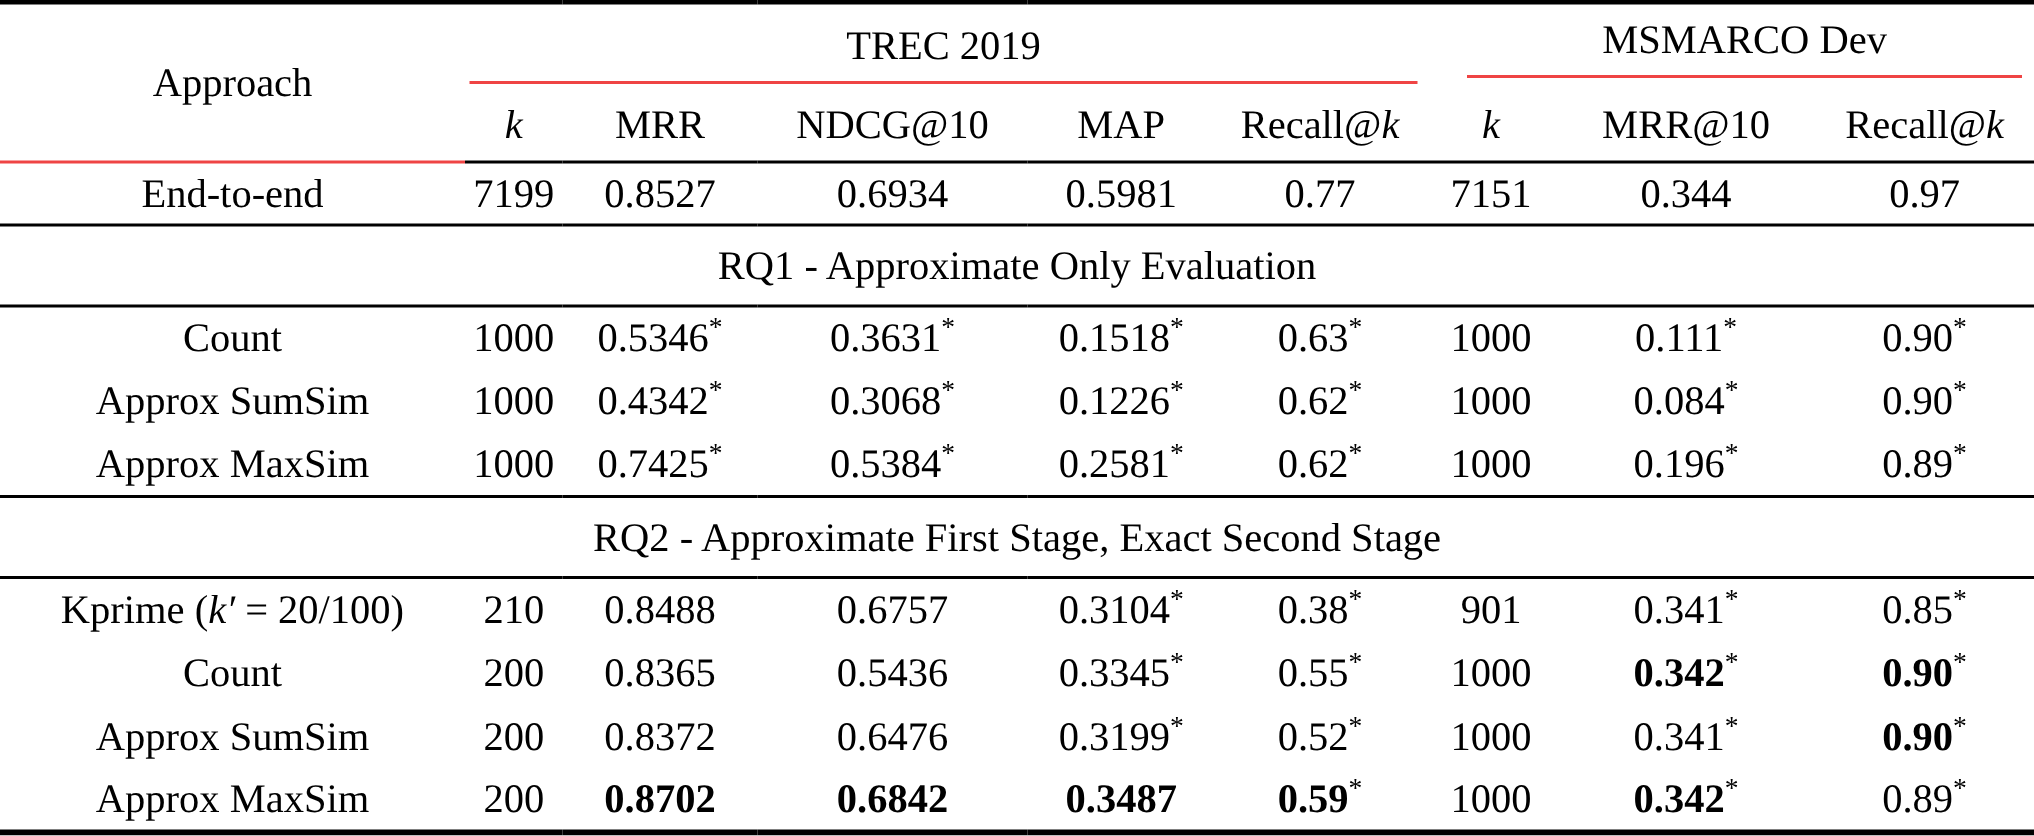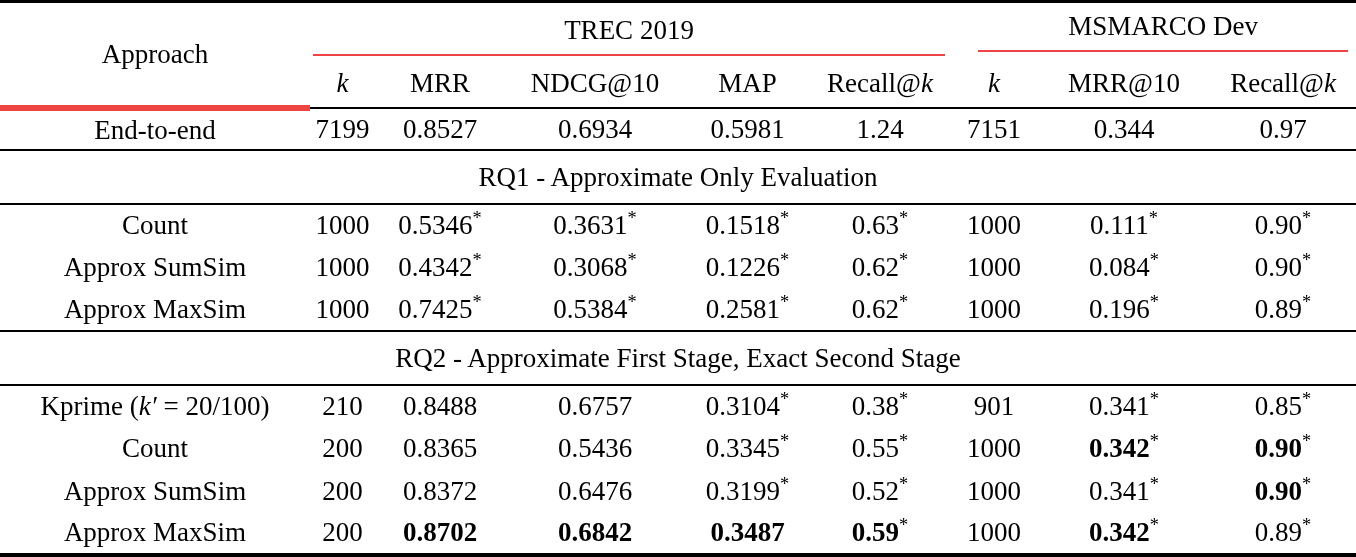--- a/index.html
+++ b/index.html
@@ -29,21 +29,21 @@
     font-weight: normal;
     white-space: nowrap;
   }
   tr.h1 { height: 52px; }
   tr.h2 { height: 48px; }
   tr.row-endtoend { height: 48px; border-radius: 8px; }
   tr.section-row { height: 52px; padding-left: 8px; }
   tr.data-row { height: 41px; }
 
   .rule-below > td, .rule-below > th { border-bottom: 2px solid #000; }
-  td.approach-header { border-bottom: 6px solid #ef4444; margin-left: 19px; }
+  td.approach-header { border-bottom: 2px solid #ef4444; margin-left: 19px; }
 
   .grp {
     border-bottom: 2px solid #ef4444;
     padding: 8px 0 8px 0;
     margin: 0 5px 0 3px;
     text-align: center;
   }
   .grp-ms { margin: 0 8px 8px 28px; }
 
   i.mk { font-style: italic; }
@@ -90,21 +90,21 @@
         <th><span>Recall@</span><i class="mk">k</i></th>
       </tr>
   </thead>
   <tbody id="tbody">
       <tr class="row-endtoend data-row rule-below">
         <td><span>End-to-end</span></td>
         <td><span>7199</span></td>
         <td><span>0.8527</span></td>
         <td><span>0.6934</span></td>
         <td><span>0.5981</span></td>
-        <td><span>1.24</span></td>
+        <td><span>0.77</span></td>
         <td><span>7151</span></td>
         <td><span>0.344</span></td>
         <td><span>0.97</span></td>
       </tr>
       <tr class="section-row rule-below">
         <td colspan="9">RQ1 - Approximate Only Evaluation</td>
       </tr>
       <tr class="data-row">
         <td><span>Count</span></td>
         <td><span>1000</span></td>

